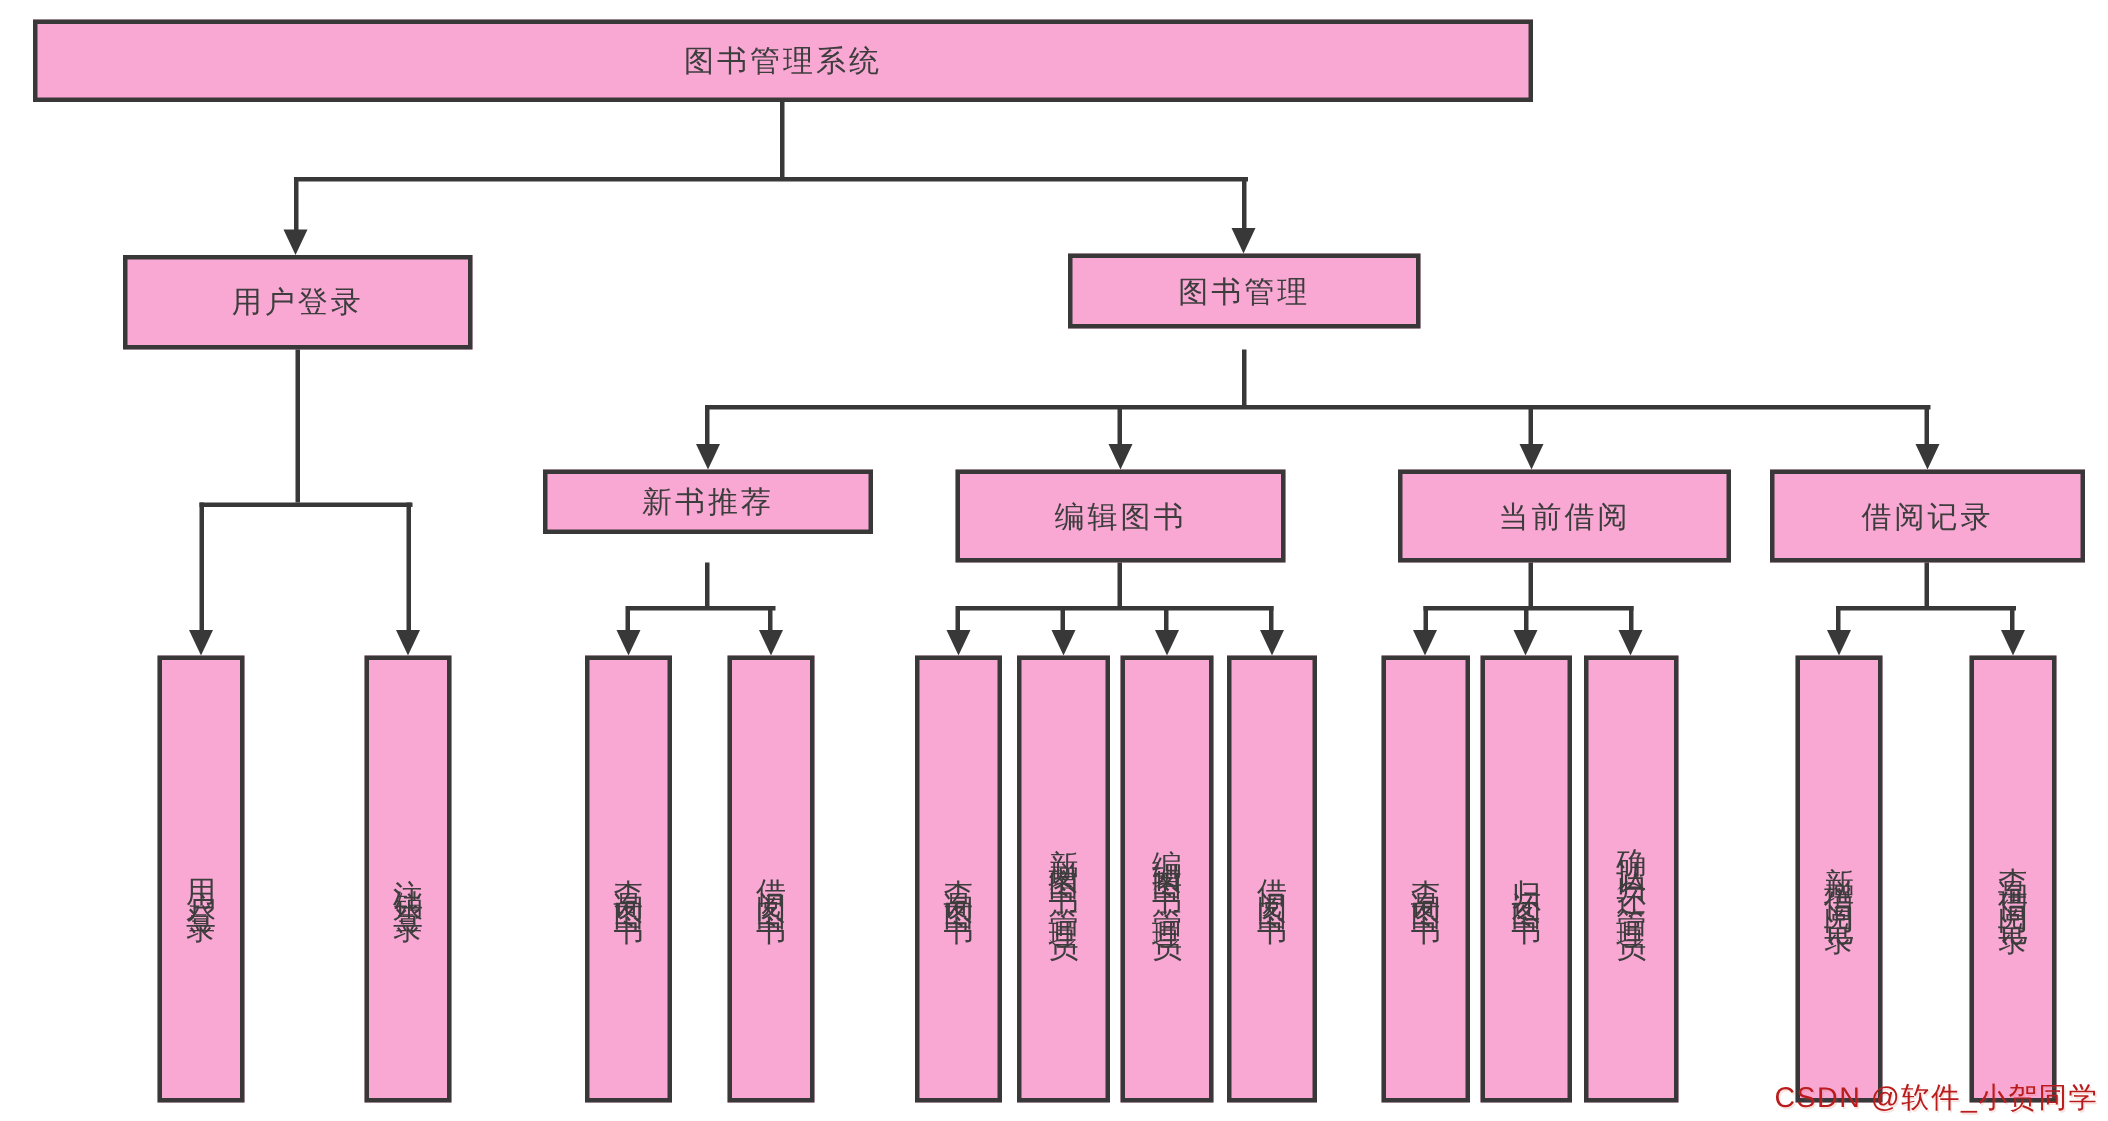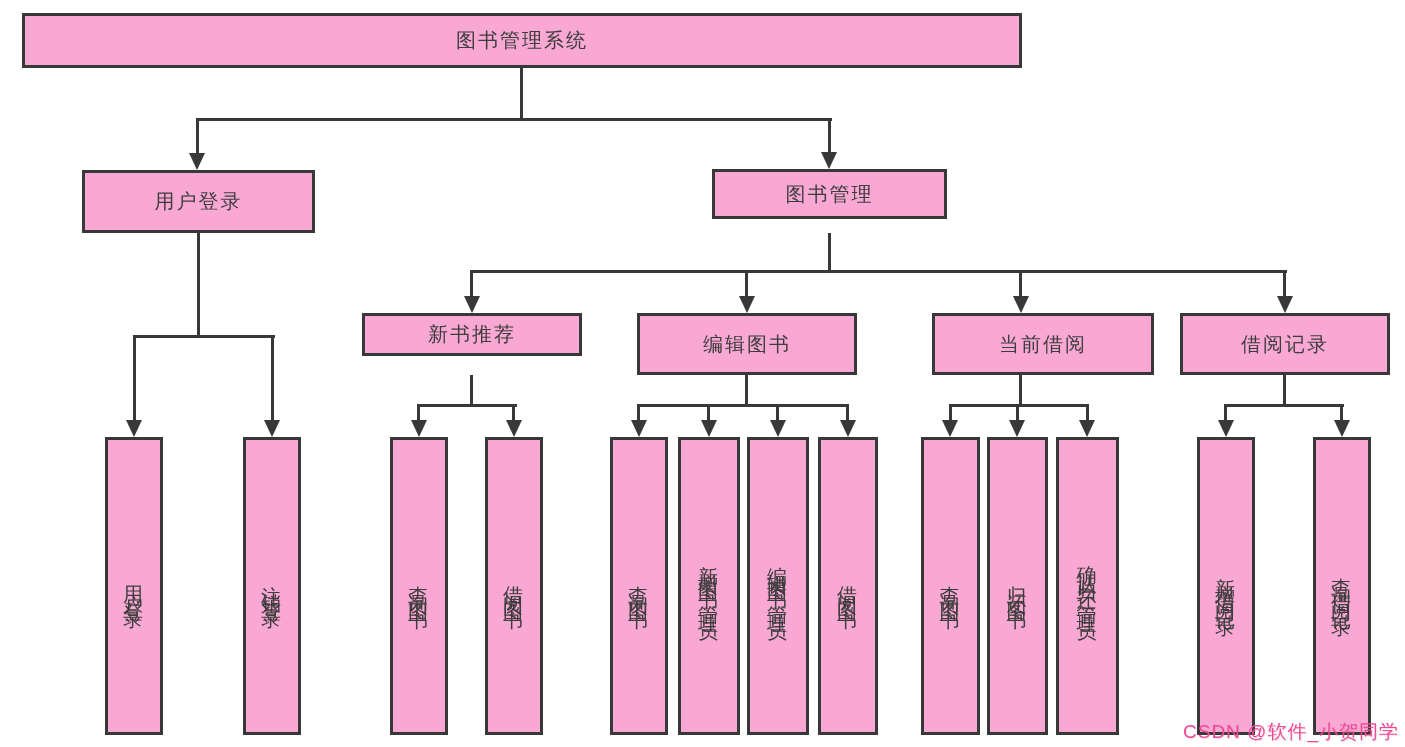--- a/index.html
+++ b/index.html
@@ -19,21 +19,21 @@
   }
   .vline { position:absolute; width:3px; background:#383838; }
   .hline { position:absolute; height:3px; background:#383838; }
   .arrow {
     position:absolute; width:0; height:0;
     border-left:8px solid transparent; border-right:8px solid transparent;
     border-top:17px solid #383838;
   }
   .watermark {
     position:absolute; left:1183px; top:719px;
-    color:#ec4899; font-size:19px; letter-spacing:1px;
+    color:#b91c1c; font-size:19px; letter-spacing:1px;
     text-shadow:1px 1px 0 rgba(214,96,77,0.18);
   }
 </style>
 </head>
 <body>
 
 <div class="canvas">
 
   <div class="box" style="left:22px; top:13px; width:1000px; height:55px;">图书管理系统</div>
 

